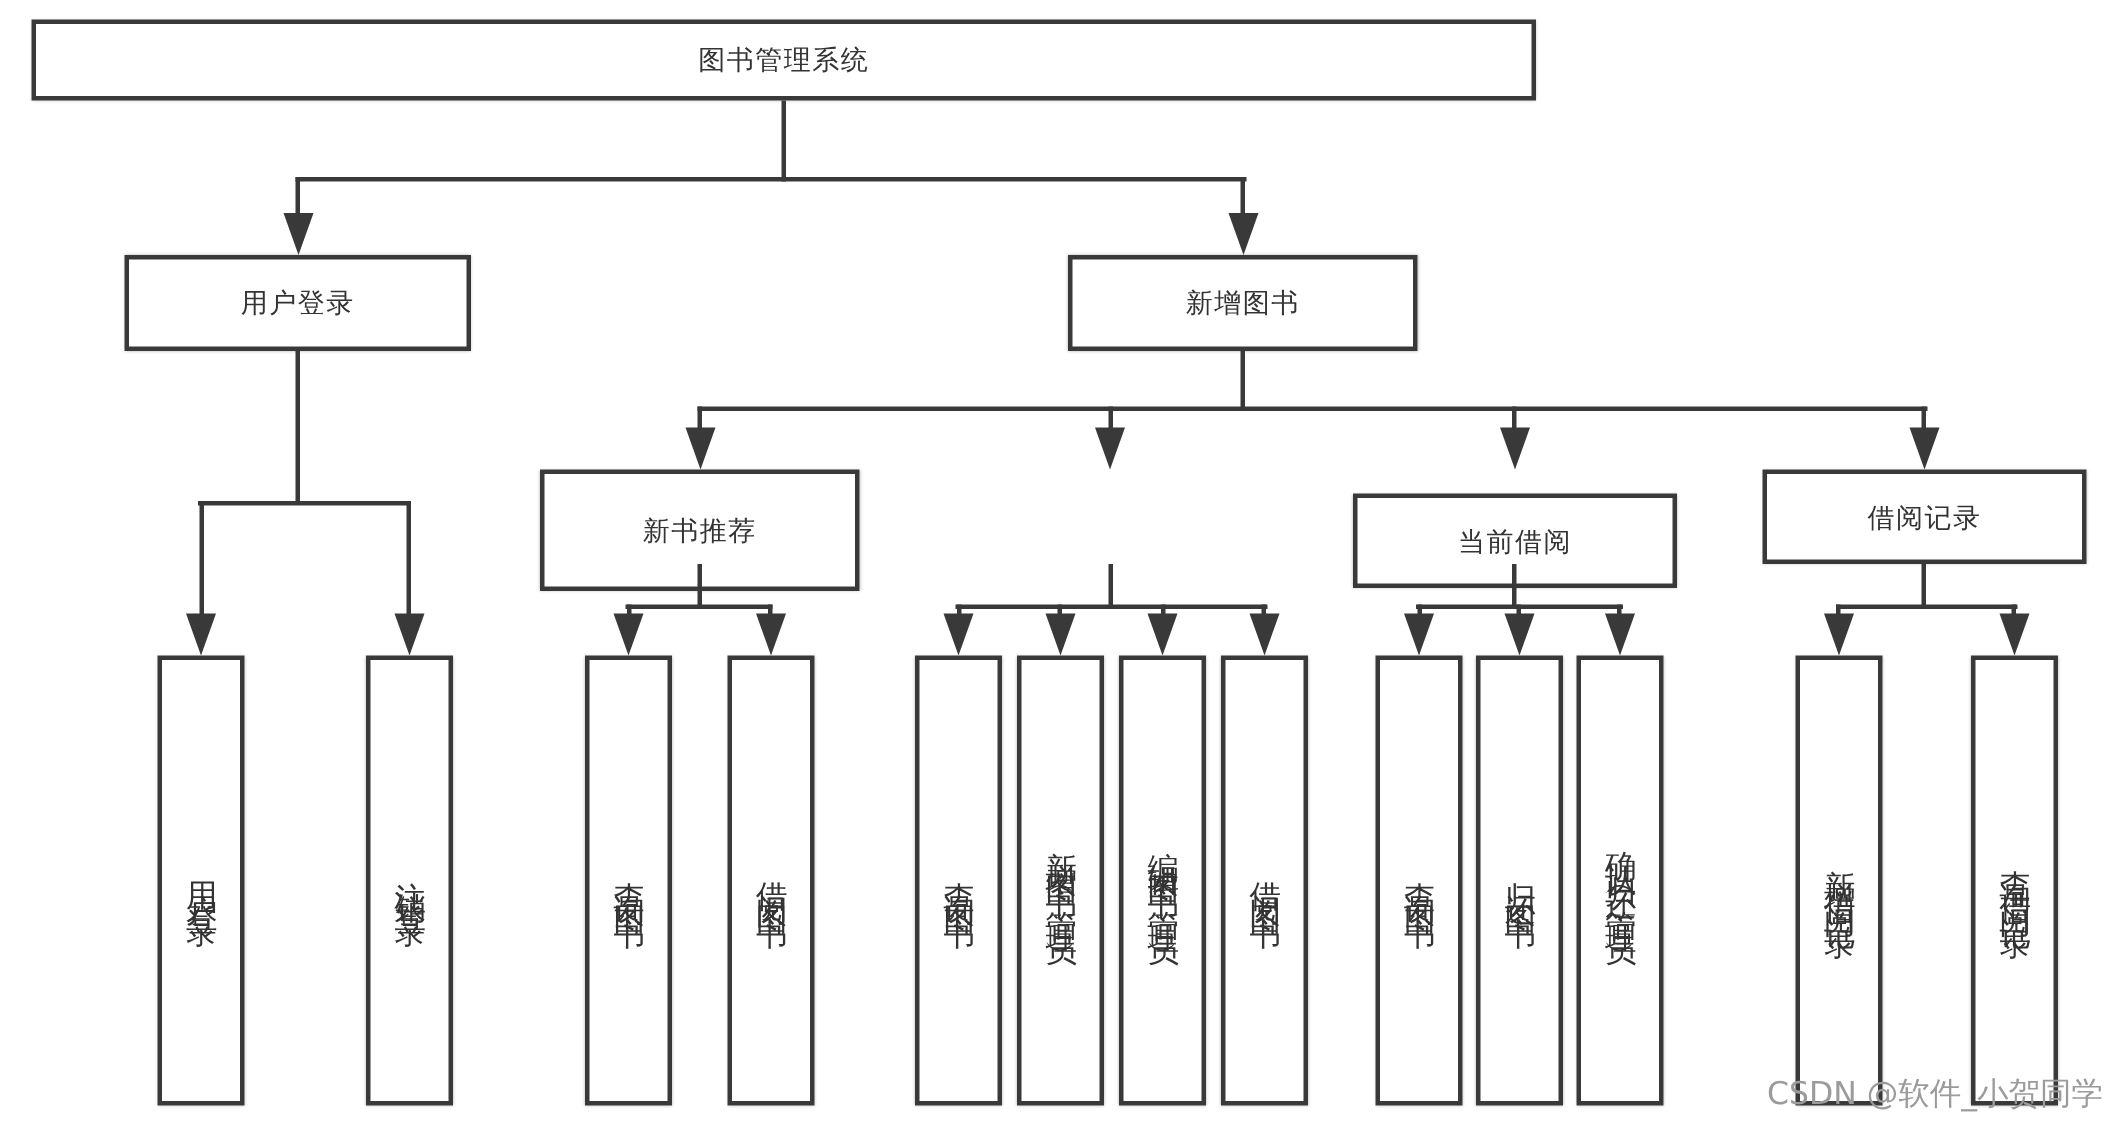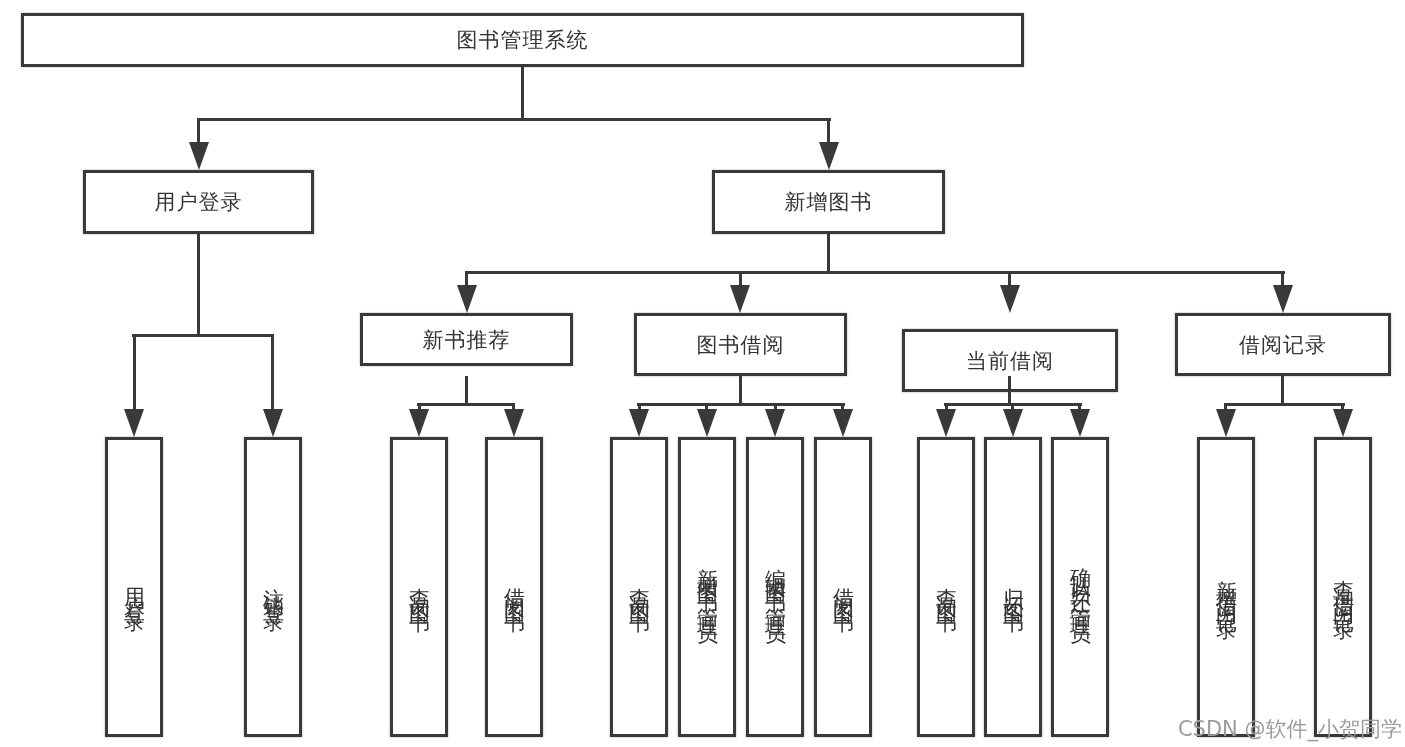--- a/index.html
+++ b/index.html
@@ -15,21 +15,21 @@
     position:absolute;
     background:#ffffff;
     border:3px solid #393939;
     box-sizing:border-box;
     display:flex;
     align-items:center;
     justify-content:center;
     box-shadow:0 0 2px rgba(80,80,80,0.45);
   }
   .hlabel{
-    font-size:21px;
+    font-size:18px;
     letter-spacing:1px;
     white-space:nowrap;
   }
   .vlabel{
     writing-mode:vertical-rl;
     text-orientation:mixed;
     font-size:21px;
     letter-spacing:8px;
     line-height:1;
   }
@@ -87,25 +87,22 @@
   <div class="line" style="left:465px;top:271px;width:820px;height:3px;"></div>
   <div class="line" style="left:465px;top:271px;width:3px;height:16px;"></div>
   <div class="arrow" style="left:457px;top:285px;"></div>
   <div class="line" style="left:739px;top:271px;width:3px;height:16px;"></div>
   <div class="arrow" style="left:730px;top:285px;"></div>
   <div class="line" style="left:1008px;top:271px;width:3px;height:16px;"></div>
   <div class="arrow" style="left:1000px;top:285px;"></div>
   <div class="line" style="left:1281px;top:271px;width:3px;height:16px;"></div>
   <div class="arrow" style="left:1273px;top:285px;"></div>
 
-  <div class="box" style="left:360px;top:313px;width:213px;height:53px;">
+  <div class="box" style="left:360px;top:313px;width:213px;height:81px;">
     <span class="hlabel">新书推荐</span>
-  </div>
-  <div class="box" style="left:634px;top:313px;width:213px;height:63px;">
-    <span class="hlabel">图书借阅</span>
   </div>
   <div class="box" style="left:902px;top:313px;width:216px;height:63px;margin-top:16px;">
     <span class="hlabel">当前借阅</span>
   </div>
   <div class="box" style="left:1175px;top:313px;width:216px;height:63px;">
     <span class="hlabel">借阅记录</span>
   </div>
 
   <div class="line" style="left:465px;top:376px;width:3px;height:29px;"></div>
   <div class="line" style="left:417px;top:403px;width:98px;height:3px;"></div>

